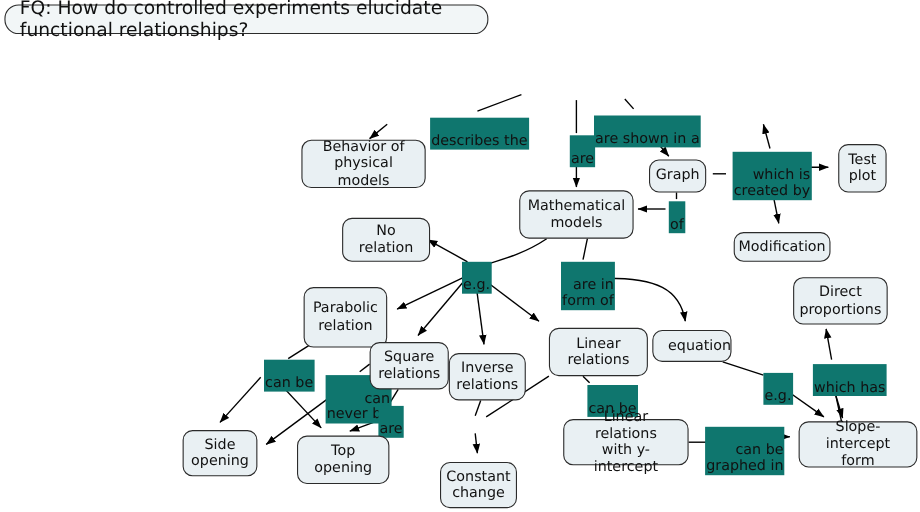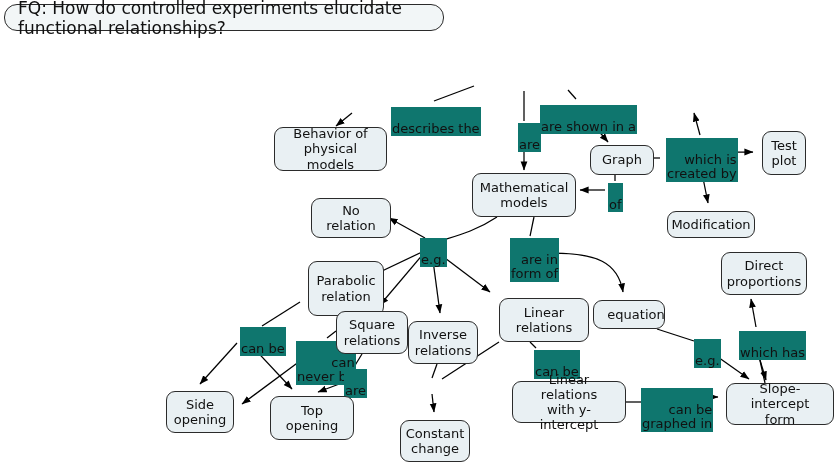--- a/index.html
+++ b/index.html
@@ -153,40 +153,40 @@
   <div class="node" style="left:274px;top:127px;width:113px;height:44px;">
     <span>Behavior of
 physical models</span>
   </div>
 
   <div class="node" style="left:472px;top:173px;width:104px;height:44px;">
     <span>Mathematical
 models</span>
   </div>
 
-  <div class="node" style="left:590px;top:145px;width:64px;height:30px;">
+  <div class="node" style="left:590px;top:145px;width:52px;height:30px;">
     <span>Graph</span>
   </div>
 
 
   <div class="node" style="left:762px;top:131px;width:44px;height:44px;">
     <span>Test
 plot</span>
   </div>
 
   <div class="node" style="left:667px;top:211px;width:88px;height:27px;">
     <span>Modification</span>
   </div>
 
   <div class="node" style="left:311px;top:198px;width:80px;height:40px;">
     <span>No
 relation</span>
   </div>
 
-  <div class="node" style="left:276px;top:261px;width:76px;height:55px;margin-left:32px;">
+  <div class="node" style="left:276px;top:261px;width:76px;height:55px;">
     <span>Parabolic
 relation</span>
   </div>
 
   <div class="node" style="left:336px;top:311px;width:72px;height:43px;">
     <span>Square
 relations</span>
   </div>
 
   <div class="node" style="left:408px;top:321px;width:70px;height:43px;">

